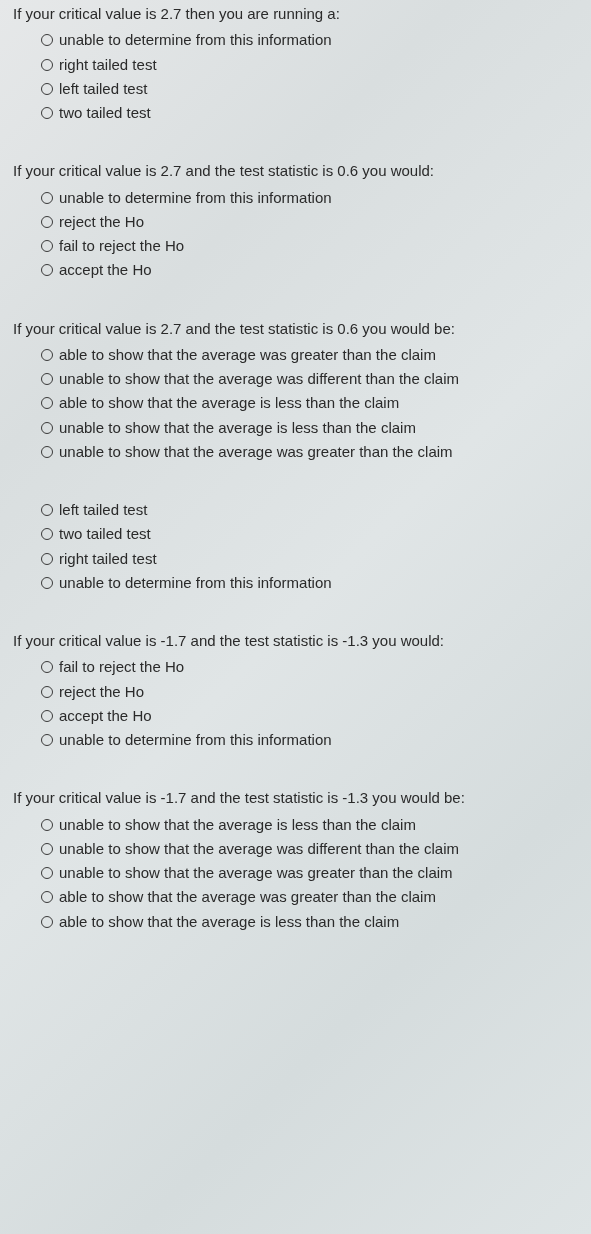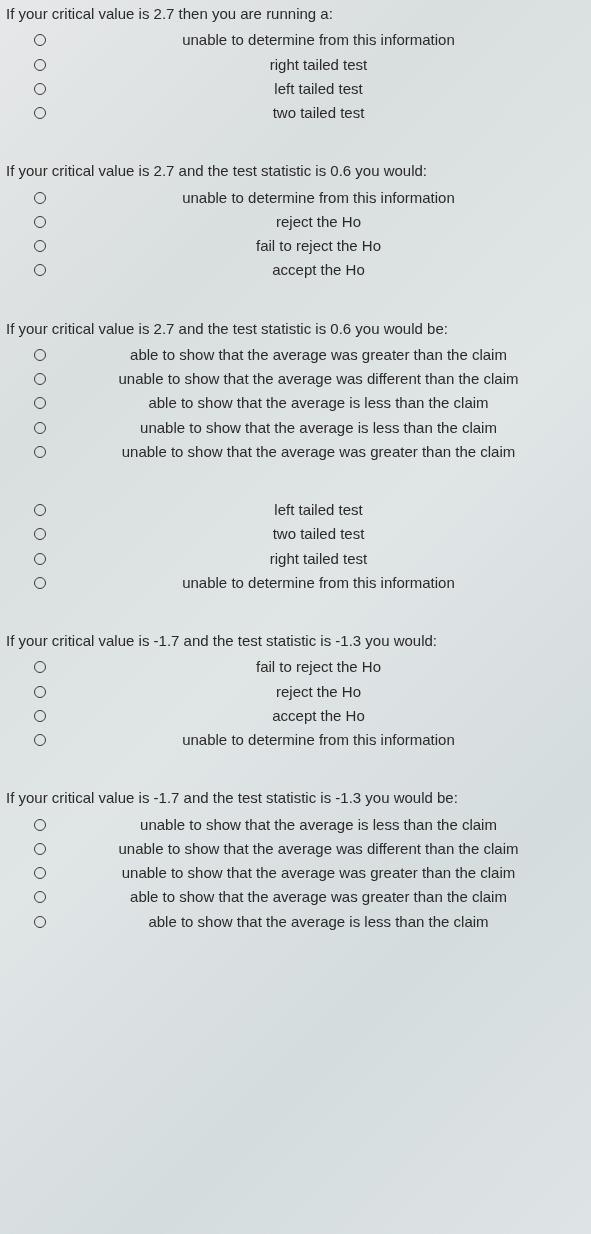--- a/index.html
+++ b/index.html
@@ -10,28 +10,28 @@
     background: linear-gradient(135deg, #e6e8e9 0%, #d9dedf 25%, #e0e5e6 50%, #d5dcdd 75%, #dee4e5 100%);
     font-family: "Segoe UI", "Lucida Sans", Arial, sans-serif;
     font-size: 15px;
     color: #2a2a2a;
   }
   .page {
     padding: 4px 6px 30px 6px;
   }
   .question {
     margin-bottom: 38px;
+    margin-left: 7px;
   }
   .prompt {
     margin: 0 0 6px 0;
     line-height: 1.35;
   }
   .options {
     padding-left: 28px;
-    text-align: center;
   }
   .option {
     display: flex;
     align-items: center;
     margin: 4px 0;
     line-height: 1.35;
   }
   .radio {
     flex: 0 0 auto;
     width: 12px;

